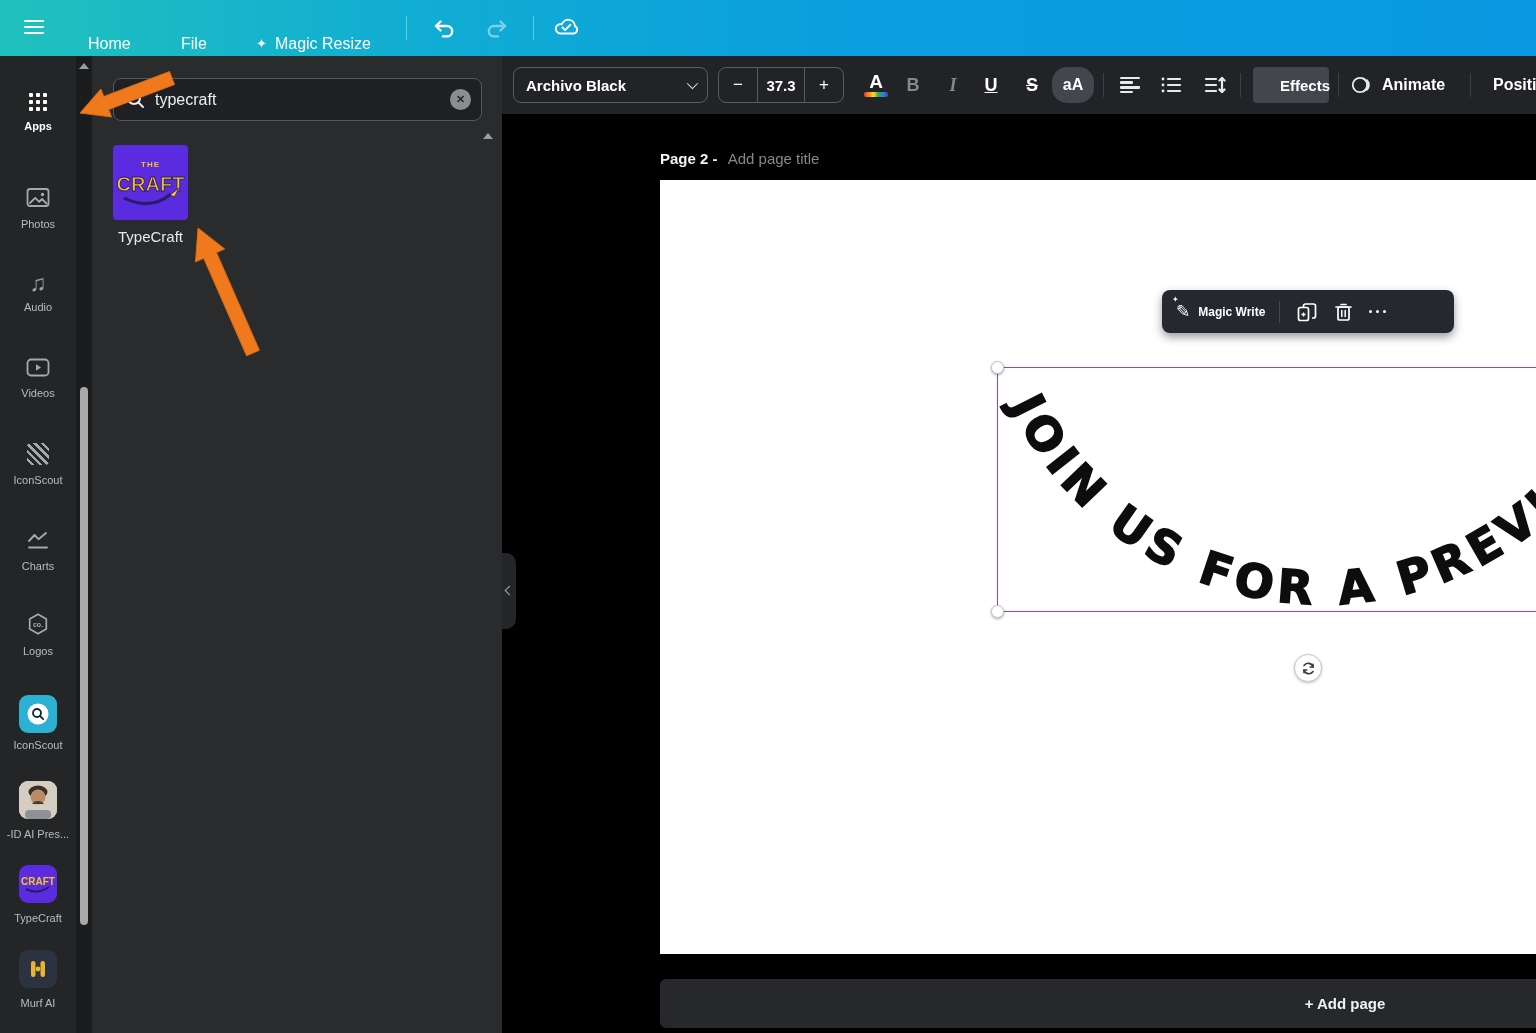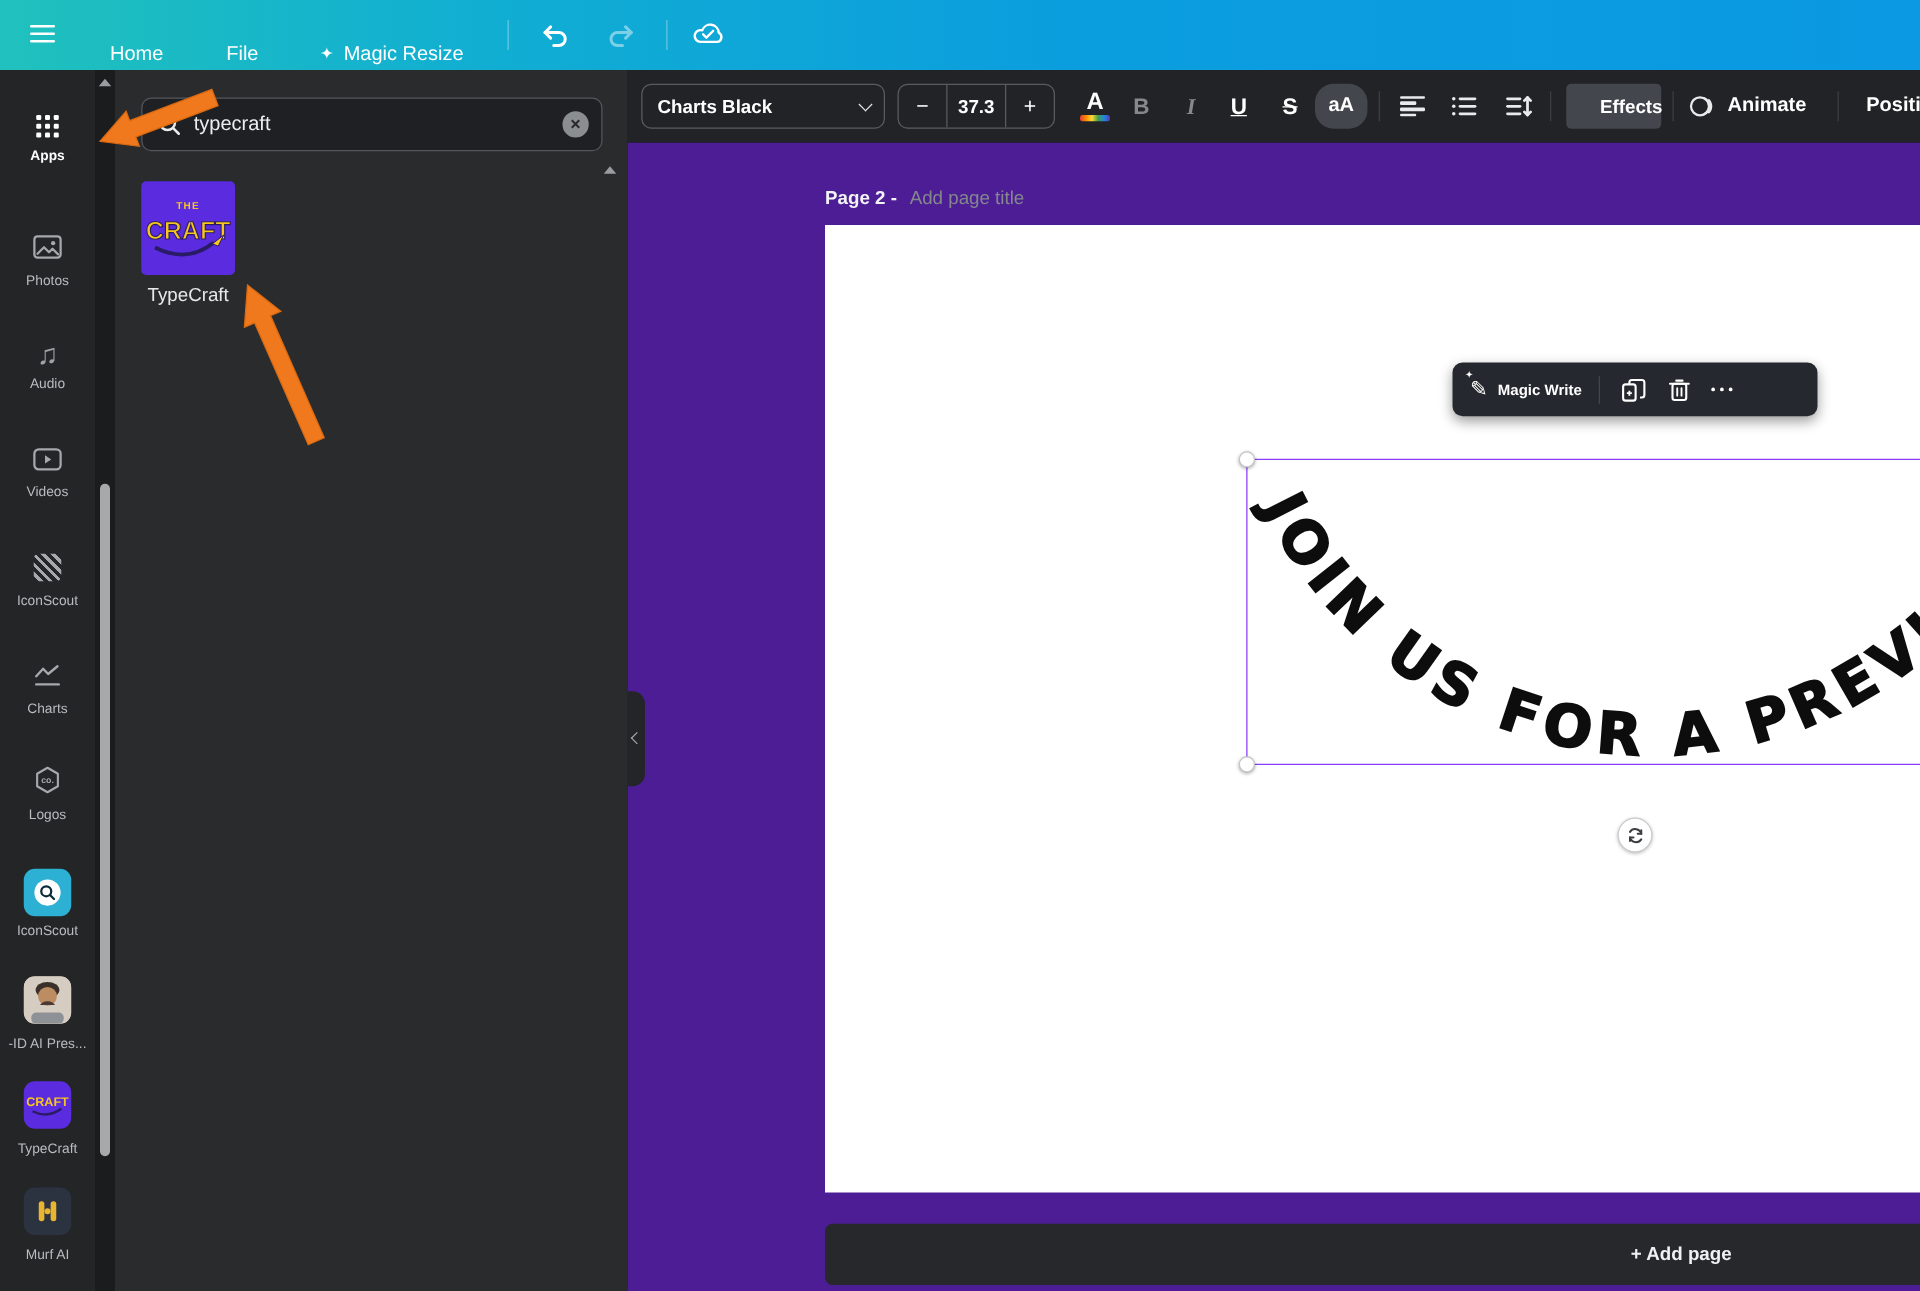--- a/index.html
+++ b/index.html
@@ -76,21 +76,21 @@
   .strk { text-decoration:line-through; }
   .btn-bg { background:#43464c;border-radius:15px; }
   .tb-divider { top:17px; width:1px; height:24px; background:#3c3f44; }
   .align-icon i { display:block; height:2.3px; background:#e9eaeb; border-radius:1px; margin:2.6px 0; }
   .effects-btn { left:751px; top:11px; width:76px; height:36px; background:#43464c; border-radius:4px; display:flex; align-items:center; justify-content:center; font-size:15px; font-weight:700; cursor:pointer;padding-left:28px; }
   .animate { left:848px; top:11px; height:36px; display:flex; align-items:center; cursor:pointer; }
   .animate .txt { font-size:16px; font-weight:700; margin-left:8px; }
   .position-lbl { left:991px; top:11px; height:36px; line-height:36px; font-size:16px; font-weight:700; cursor:pointer; white-space:nowrap; }
 
   
-  .editor { position:absolute; left:502px; top:114px; right:0; bottom:0; background:#4c1d95; overflow:hidden;text-align:right; }
+  .editor { position:absolute; left:502px; top:114px; right:0; bottom:0; background:#000000; overflow:hidden;text-align:right; }
   .page-header { position:absolute; left:158px; top:36px; font-size:15px; white-space:nowrap; cursor:text; }
   .page-header .pl { color:#f2f3f4; font-weight:700; }
   .page-header .pt { color:#84888c; margin-left:6px; }
   .canvas { position:absolute; left:158px; top:66px; width:1370px; height:774px; background:#ffffff; }
   .curve-svg { position:absolute; left:0; top:0; }
   .curve-text { font-family:"DejaVu Sans",sans-serif; font-weight:800; font-size:46px; letter-spacing:6px; fill:#0d0d0d; stroke:#0d0d0d; stroke-width:1.6px; }
   .selection { position:absolute; left:337px; top:187px; width:725px; height:245px; border:1.6px solid #8b3dff; }
   .handle { position:absolute; width:13px; height:13px; border-radius:50%; background:#fff; border:1.5px solid #c3c5c8; box-shadow:0 1px 3px rgba(0,0,0,.35); cursor:pointer; }
   .h-tl { left:-7px; top:-7px; } .h-bl { left:-7px; bottom:-7px; }
   .rotate-handle { position:absolute; left:634px; top:474px; width:28px; height:28px; border-radius:50%; background:#fff; border:1px solid #c8cacd; box-shadow:0 1px 3px rgba(0,0,0,.25); display:flex; align-items:center; justify-content:center; cursor:pointer; }
@@ -296,21 +296,21 @@
     </div>
     <div class="result-label">TypeCraft</div>
   </aside>
 
   <div class="collapse-handle">
     <span class="chev-left"></span>
   </div>
 
   <div class="toolbar">
     <div class="tbi font-select">
-      <span class="fname">Charts Black</span>
+      <span class="fname">Archivo Black</span>
       <span class="chev-down"></span>
     </div>
 
     <div class="tbi size-group">
       <span class="size-btn">−</span>
       <input class="size-val" type="text" value="37.3" style="">
       <span class="size-btn">+</span>
     </div>
 
     <div class="tbi glyph-btn" style="left:357px">

